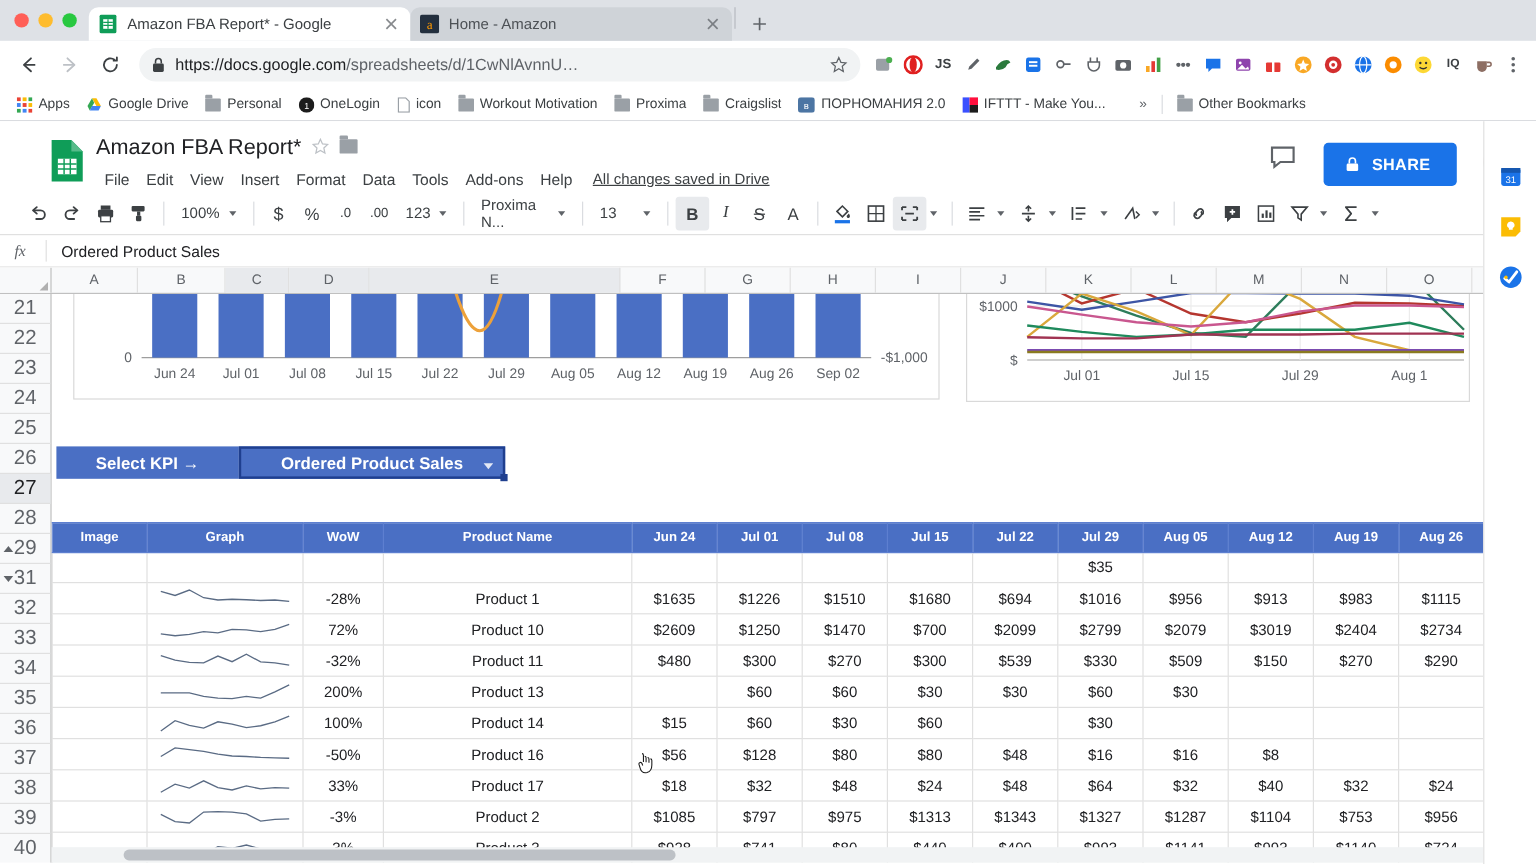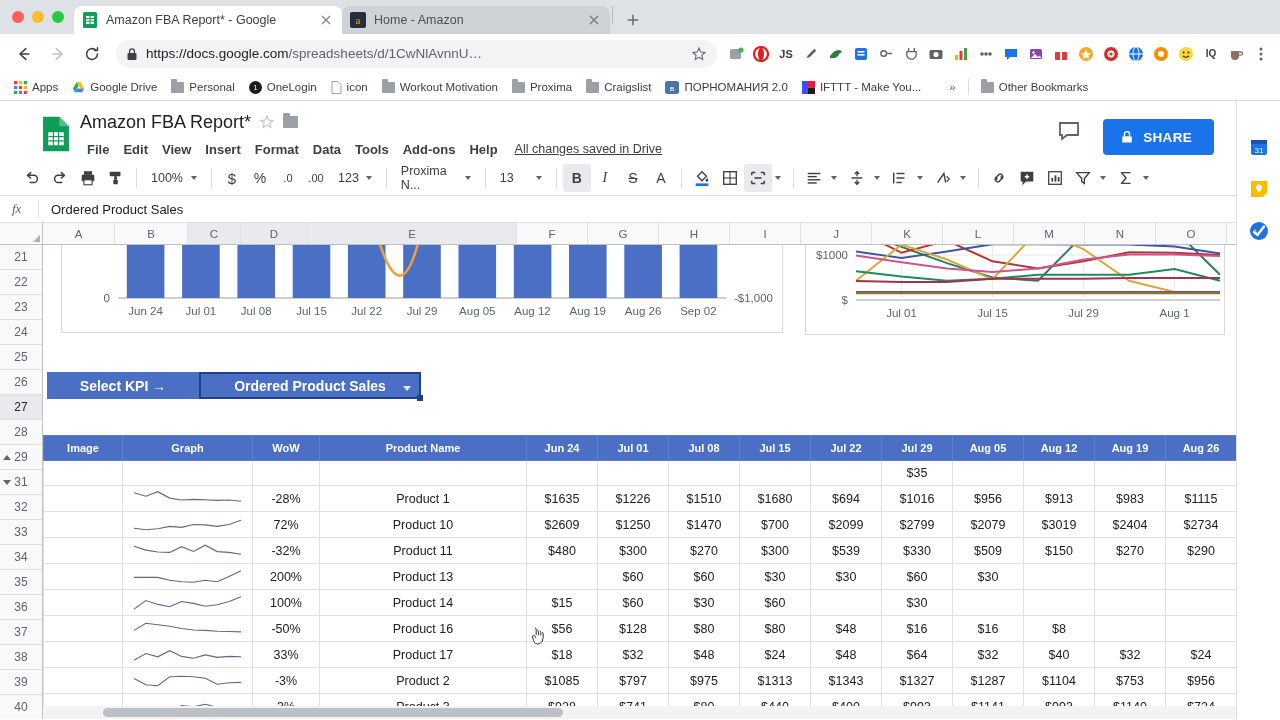--- a/index.html
+++ b/index.html
@@ -67,21 +67,21 @@
 
   #sheets-header { display:flex; align-items:flex-start; padding:8px 12px 0 10px; height:58px;margin-left:24px; }
   #sheets-logo { width:36px; height:38px; margin:6px 6px 0 4px; flex:0 0 36px; }
   #title-block { flex:1; min-width:0; }
   #doc-title-row { display:flex; align-items:center; gap:8px; height:26px; }
   #doc-title { font-size:18px; color:#202124; font-family:"Liberation Sans", sans-serif; }
   .star-ico { width:16px; height:16px; }
   .hdr-folder { width:15px; height:12px; background:#9aa0a6; border-radius:1px; position:relative;}
   .hdr-folder:before{content:'';position:absolute;top:-3px;left:0;width:7px;height:3px;background:#9aa0a6;border-radius:1px 1px 0 0;}
   #menubar { display:flex; align-items:center; gap:0; height:26px; font-size:13px; color:#3c4043; margin-top:1px; }
-  #menubar .mi { padding:3px 7px; border-radius:3px;font-weight:bold; }
+  #menubar .mi { padding:3px 7px; border-radius:3px; }
   #save-state { font-size:12.5px; color:#3c4043; text-decoration:underline; margin-left:10px; }
   #header-right { display:flex; align-items:flex-start; gap:22px; padding-top:10px; }
   #share-btn {
     background:#1a73e8; color:#fff; border-radius:4px; height:36px;
     display:flex; align-items:center; gap:8px; padding:0 22px 0 16px;
     font-size:13.5px; font-weight:bold; letter-spacing:.3px;
   }
   #avatar { width:32px; height:32px; border-radius:50%; background:#8d6e63; overflow:hidden; position:relative; }
   #avatar:after{content:''; position:absolute; left:7px; top:5px; width:18px; height:18px; border-radius:50%; background:#e0a899;}
 
@@ -106,21 +106,21 @@
 
   
   #grid-wrap { position:relative; height: calc(100% - 58px - 36px - 29px); overflow:hidden; background:#fff; }
   #colhdr { display:flex; height:22px; background:#f8f9fa; border-bottom:1px solid #c0c0c0; font-size:11.5px; color:#5f6368; }
   #colhdr .corner { width:43px; flex:0 0 43px; border-right:1px solid #c0c0c0; background:#f8f9fa; position:relative;}
   #colhdr .corner:after{content:''; position:absolute; right:2px; bottom:2px; width:0;height:0;border-left:7px solid transparent;border-bottom:7px solid #b0b0b0;}
   .ch { display:flex; align-items:center; justify-content:center; border-right:1px solid #e0e0e0; }
   .ch.sel { background:#e8eaed; }
 
   #grid-body { display:flex; height: calc(100% - 22px); }
-  #rowhdr { width:43px; flex:0 0 43px; background:#f8f9fa; border-right:1px solid #c0c0c0; font-size:12px; color:#5f6368; }
+  #rowhdr { width:43px; flex:0 0 43px; background:#f8f9fa; border-right:1px solid #c0c0c0; font-size:17px; color:#5f6368; }
   .rh { height:25px; display:flex; align-items:center; justify-content:center; border-bottom:1px solid #e0e0e0; position:relative;}
   .rh.sel { background:#e8eaed; color:#202124; }
   .rh .tri { position:absolute; left:3px; width:0;height:0; }
   .tri-up { border-left:4px solid transparent;border-right:4px solid transparent;border-bottom:5px solid #5f6368; }
   .tri-dn { border-left:4px solid transparent;border-right:4px solid transparent;border-top:5px solid #5f6368; }
 
   #cells { flex:1; position:relative; overflow:hidden; }
 
   
   .chart-card { position:absolute; background:#fff; border:1px solid #d9d9d9; }

